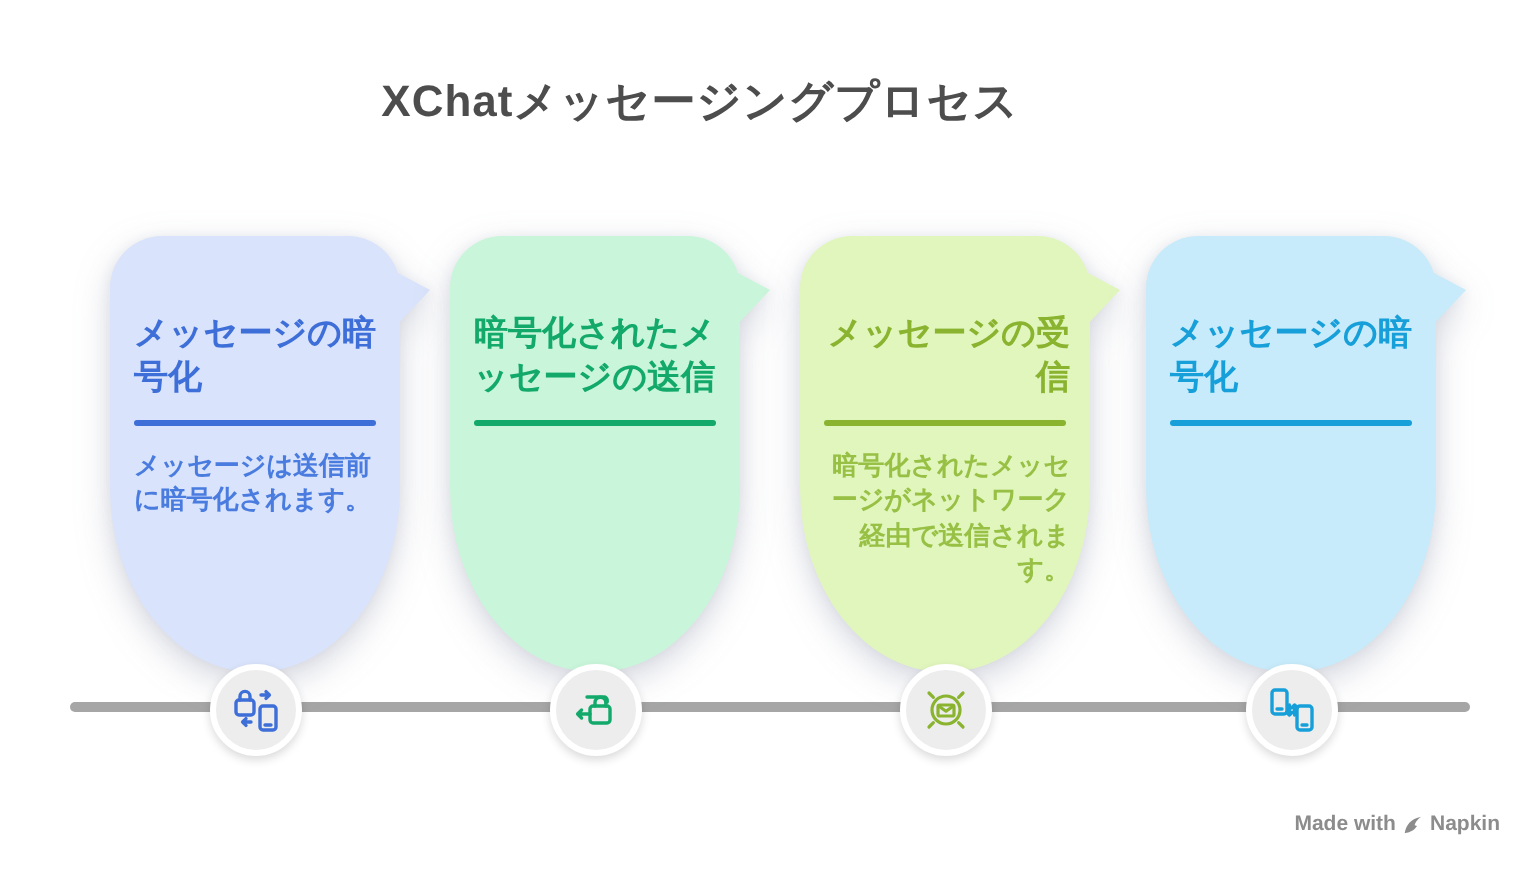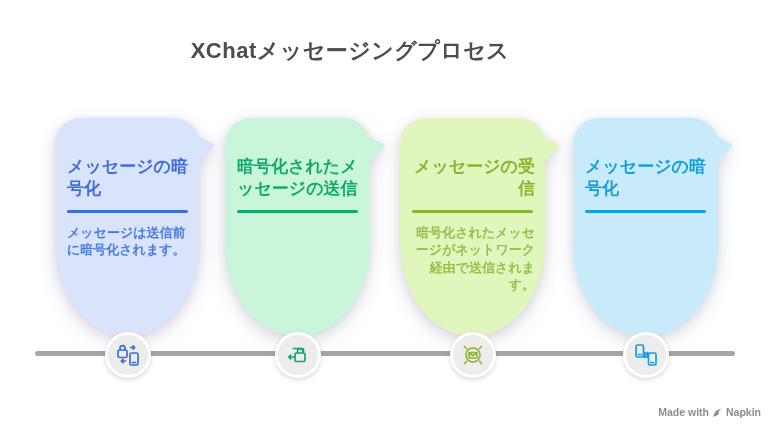--- a/index.html
+++ b/index.html
@@ -44,21 +44,21 @@
   .icon-circle{
     position:absolute;top:214px;left:50%;transform:translateX(-50%);
     width:46px;height:46px;border-radius:50%;background:#ededed;
     border:3px solid #ffffff;box-sizing:border-box;
     display:flex;align-items:center;justify-content:center;
     color:var(--title-c);z-index:2;
     box-shadow:0 2px 5px rgba(0,0,0,0.15);
   }
   .icon-circle svg{display:block;}
   .watermark{
-    position:absolute;right:7px;bottom:18px;display:flex;align-items:center;gap:3px;
+    position:absolute;right:18px;bottom:18px;display:flex;align-items:center;gap:3px;
     font-size:10.5px;font-weight:700;color:#8c8c8c;
   }
   .watermark svg{display:block;}
 </style>
 </head>
 <body>
 
 <div class="canvas">
 
   <h1 class="page-title" style="color: rgb(77, 77, 77);">XChatメッセージングプロセス</h1>

